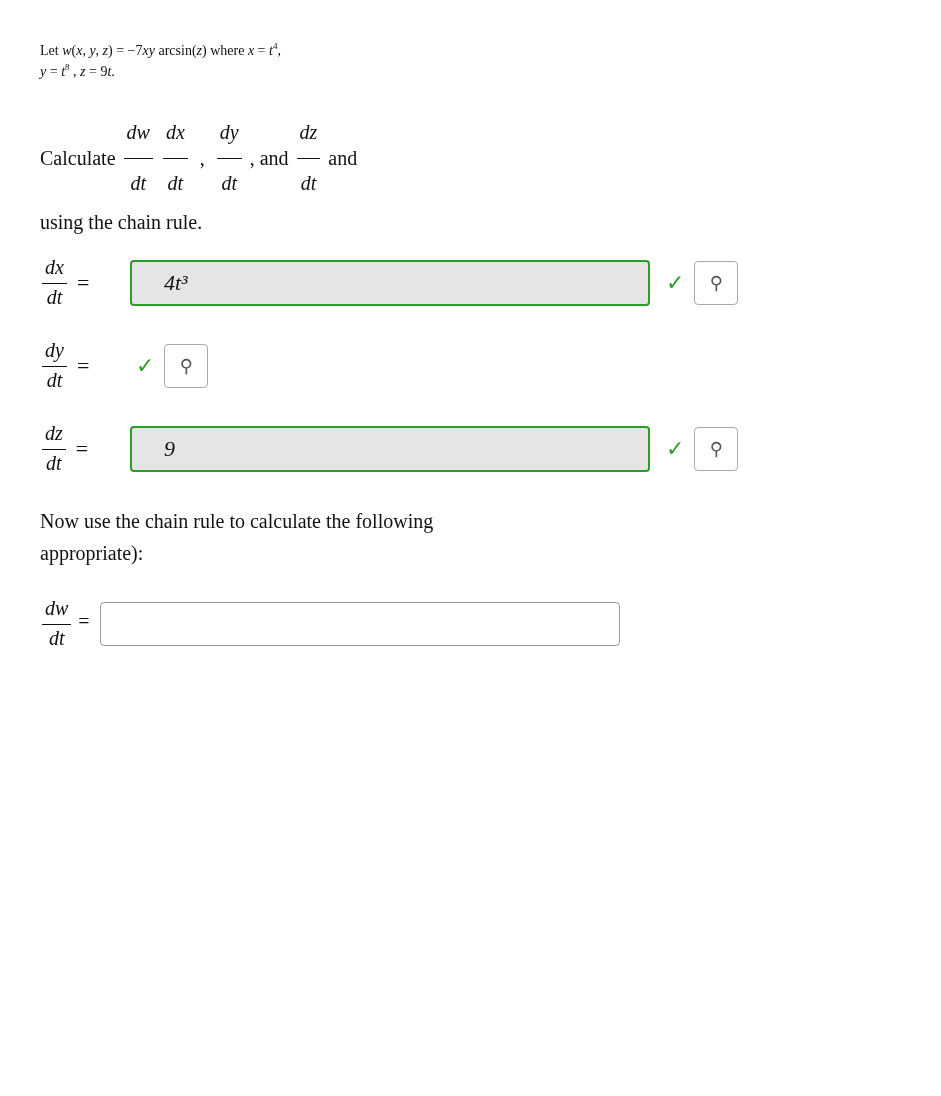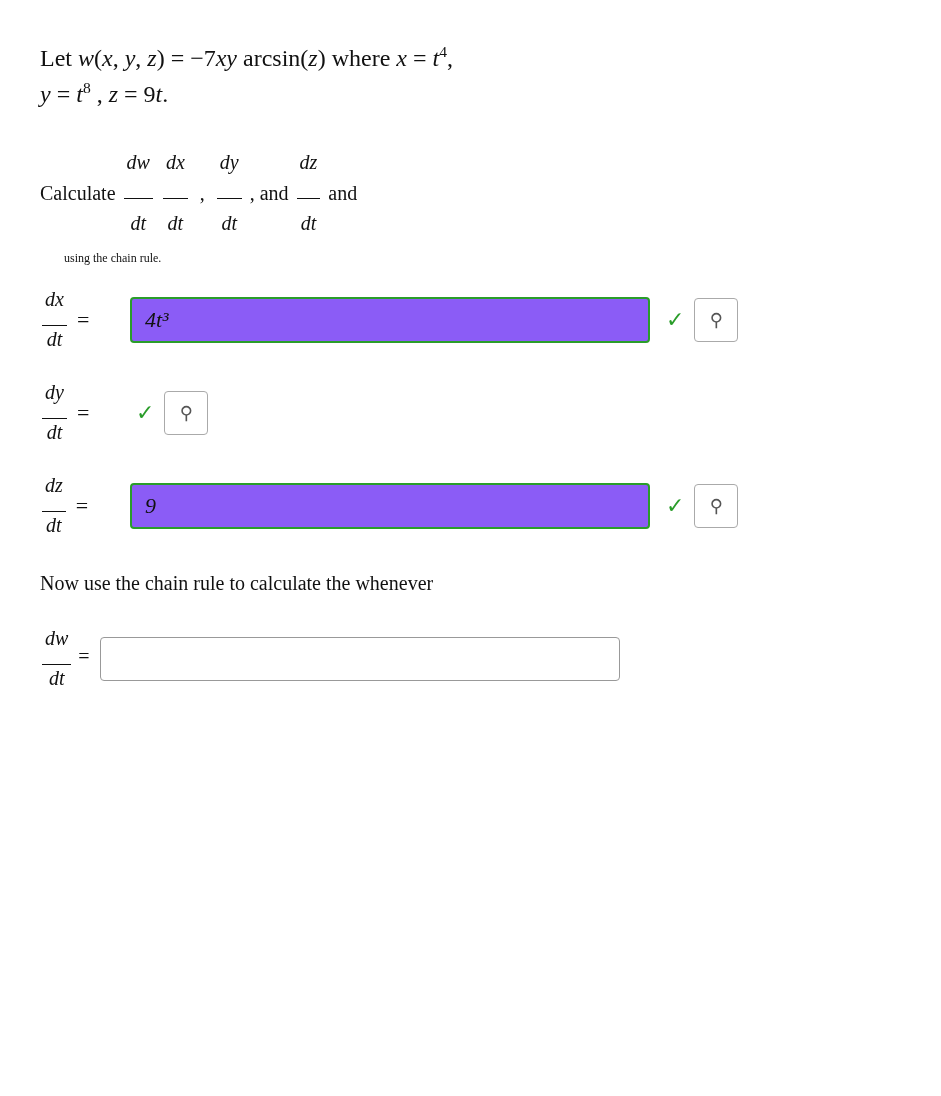--- a/index.html
+++ b/index.html
@@ -8,21 +8,21 @@
       background: #fff;
       font-family: Georgia, 'Times New Roman', serif;
       font-size: 20px;
       color: #111;
       padding: 40px 40px;
       width: 941px;
       min-height: 1096px;
     }
 
     .problem-text {
-      font-size: 24px;
+      font-size: 14px;
       line-height: 1.5;
       margin-bottom: 28px;
     }
 
     .calculate-line {
       display: flex;
       align-items: center;
       flex-wrap: wrap;
       gap: 6px;
       font-size: 20px;
@@ -33,34 +33,33 @@
     .frac {
       display: inline-flex;
       flex-direction: column;
       align-items: center;
       vertical-align: middle;
       margin: 0 2px;
     }
 
     .frac .num {
       border-bottom: 1.5px solid #111;
-      padding: 0 3px 14px 3px;
+      padding: 0 3px 4px 3px;
       font-style: italic;
       text-align: right;
     }
 
     .frac .den {
       padding: 2px 3px 0 3px;
       font-style: italic;
     }
 
     .chain-line {
       margin-bottom: 22px;
-      font-size: 12px;
-      margin-left: 24px;
+      font-size: 20px;
     }
 
     .answer-row {
       display: flex;
       align-items: center;
       margin-bottom: 30px;
       gap: 10px;
     }
 
     .answer-row .lhs {
@@ -71,28 +70,28 @@
     }
 
     .answer-row .equals {
       font-size: 22px;
       margin-right: 4px;
     }
 
     .input-box {
       border: 2px solid #2a9d2a;
       border-radius: 4px;
-      padding: 8px 13px;
+      padding: 8px 32px;
       font-size: 22px;
       font-family: Georgia, serif;
       width: 520px;
       font-style: italic;
       color: #111;
       outline: none;
-      background: #8b5cf6;
+      background: #e5e5e5;
     }
 
     .input-box-empty {
       border: 1.5px solid #999;
       border-radius: 4px;
       padding: 8px 14px;
       font-size: 22px;
       font-family: Georgia, serif;
       width: 520px;
       color: #111;
@@ -222,21 +221,22 @@
     <span class="equals">=</span>
   </div>
   <input class="input-box" type="text" value="9" readonly="" style="">
   <span class="check-icon">✓</span>
   <button class="lock-btn">
     <span>⚲</span>
   </button>
 </div>
 
 <div class="now-use-text">
-  <div>Now use the chain rule to calculate the whenever</div>
+  <div>Now use the chain rule to calculate the following</div>
+  <div>appropriate):</div>
 </div>
 
 <div class="dw-row">
   <div class="lhs">
     <span class="frac">
       <span class="num"><span class="italic">dw</span></span>
       <span class="den"><span class="italic">dt</span></span>
     </span>
     <span class="equals">=</span>
   </div>

